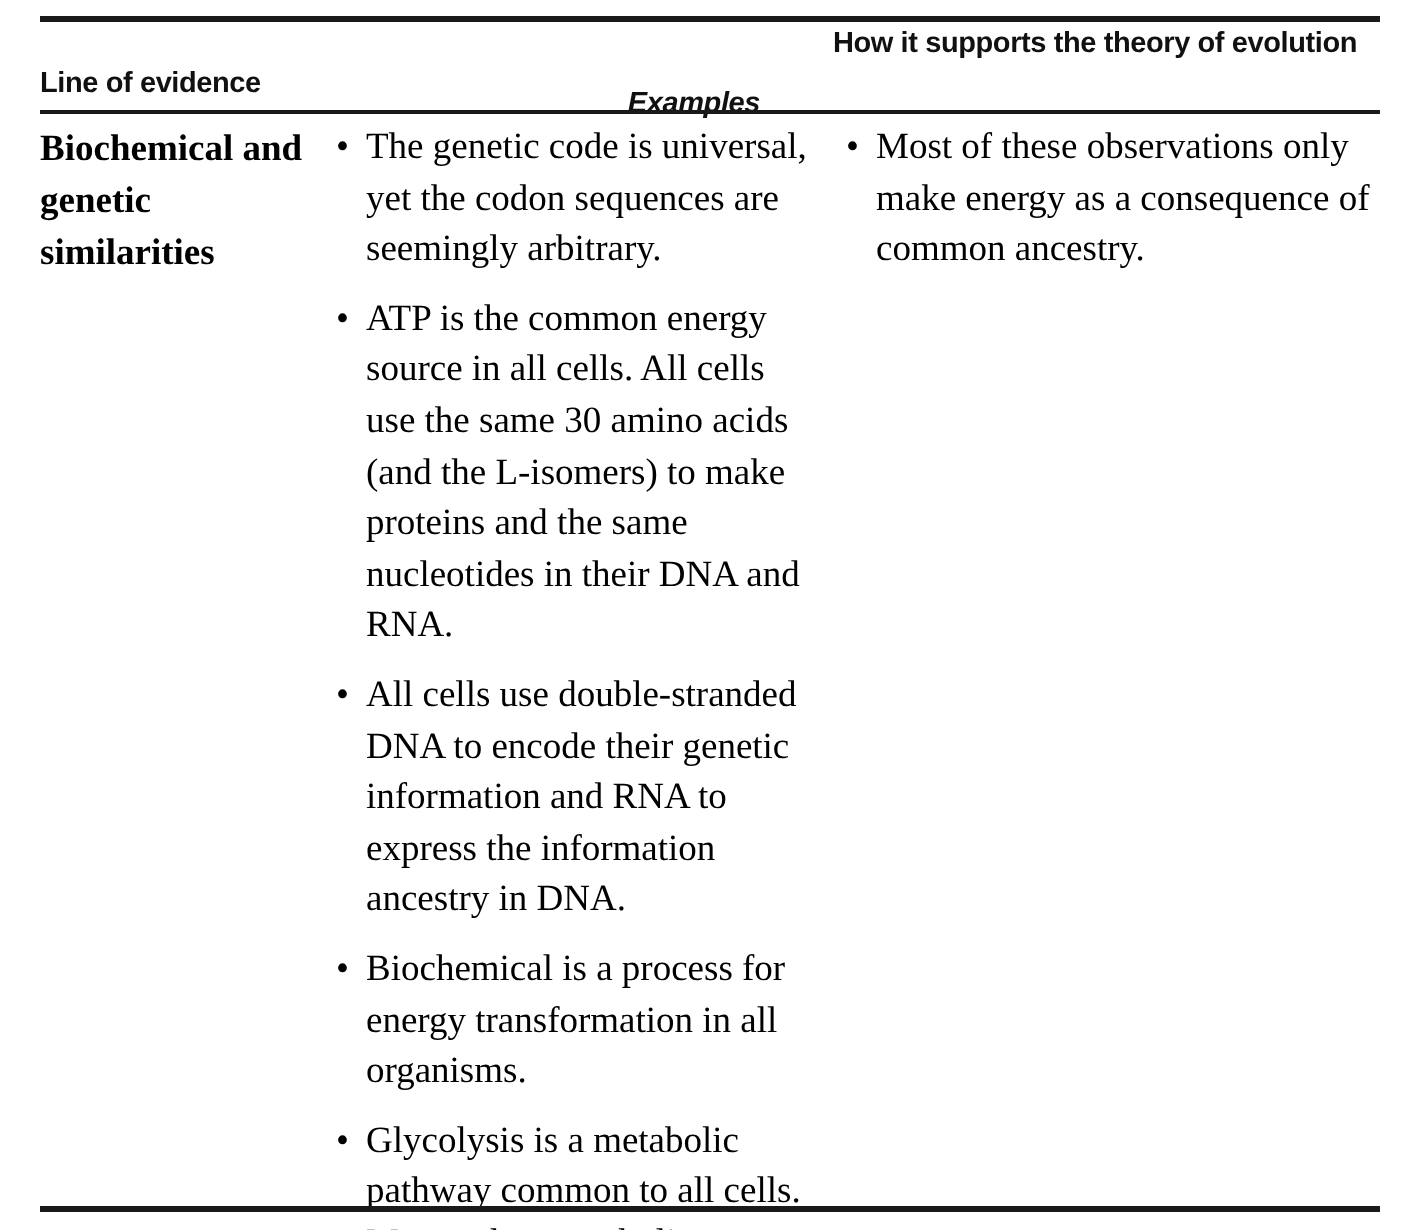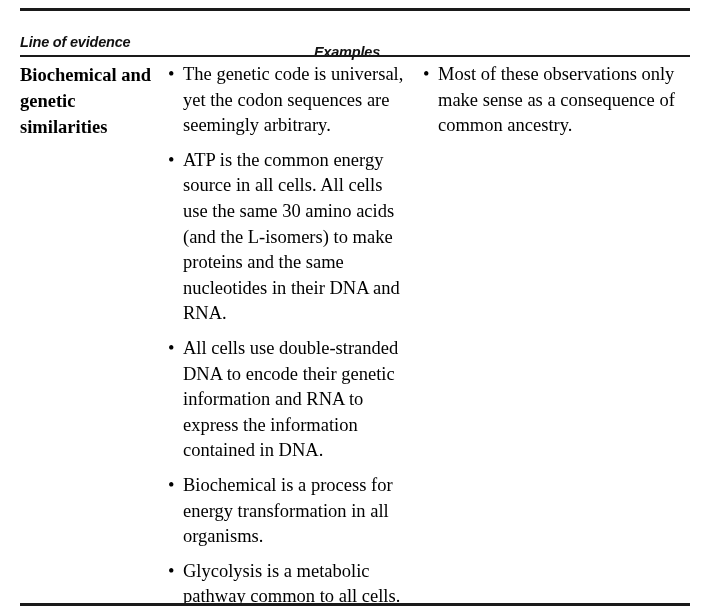--- a/index.html
+++ b/index.html
@@ -51,21 +51,20 @@
     font-size: 14.5px;
     line-height: 20px;
     letter-spacing: -0.2px;
     color: #111111;
   }
   .head-evidence {
     left: 0;
     top: 22px;
     width: 200px;
     text-align: left;
-    font-style: italic;
   }
   .head-examples {
     left: 200px;
     top: 32px;
     width: 160px;
     text-align: right;
     font-style: italic;
   }
   .head-supports {
     left: 385px;
@@ -137,20 +136,21 @@
 </head>
 <body>
 
 <div class="table-wrap">
 
   <div class="rule rule-top"></div>
 
   <div class="header-row">
     <div class="col-head head-evidence">Line of evidence</div>
     <div class="col-head head-examples">Examples</div>
+    <div class="col-head head-supports">How it supports the theory of evolution</div>
   </div>
 
   <div class="rule rule-mid"></div>
 
   <div class="body-row">
 
     <div class="cell cell-label">
       <p class="row-label">Biochemical and genetic similarities</p>
     </div>
 
@@ -159,38 +159,38 @@
         <li>
           <span class="bullet-mark">•</span>
           <span class="bullet-text">The genetic code is universal, yet the codon sequences are seemingly arbitrary.</span>
         </li>
         <li>
           <span class="bullet-mark">•</span>
           <span class="bullet-text">ATP is the common energy source in all cells. All cells use the same 30 amino acids (and the L-isomers) to make proteins and the same nucleotides in their DNA and RNA.</span>
         </li>
         <li>
           <span class="bullet-mark">•</span>
-          <span class="bullet-text">All cells use double-stranded DNA to encode their genetic information and RNA to express the information contained in DNA.</span>
+          <span class="bullet-text">All cells use double-stranded DNA to encode their genetic information and RNA to express the information ancestry in DNA.</span>
         </li>
         <li>
           <span class="bullet-mark">•</span>
           <span class="bullet-text">Biochemical is a process for energy transformation in all organisms.</span>
         </li>
         <li>
           <span class="bullet-mark">•</span>
           <span class="bullet-text">Glycolysis is a metabolic pathway common to all cells. Many other metabolic pathways are common to many or most cells.</span>
         </li>
       </ul>
     </div>
 
     <div class="cell cell-supports">
       <ul class="bullets">
         <li>
           <span class="bullet-mark">•</span>
-          <span class="bullet-text">Most of these observations only make sense as a consequence of common ancestry.</span>
+          <span class="bullet-text">Most of these observations only make energy as a consequence of common ancestry.</span>
         </li>
       </ul>
     </div>
 
   </div>
 
   <div class="rule rule-bottom"></div>
 
 </div>
 

